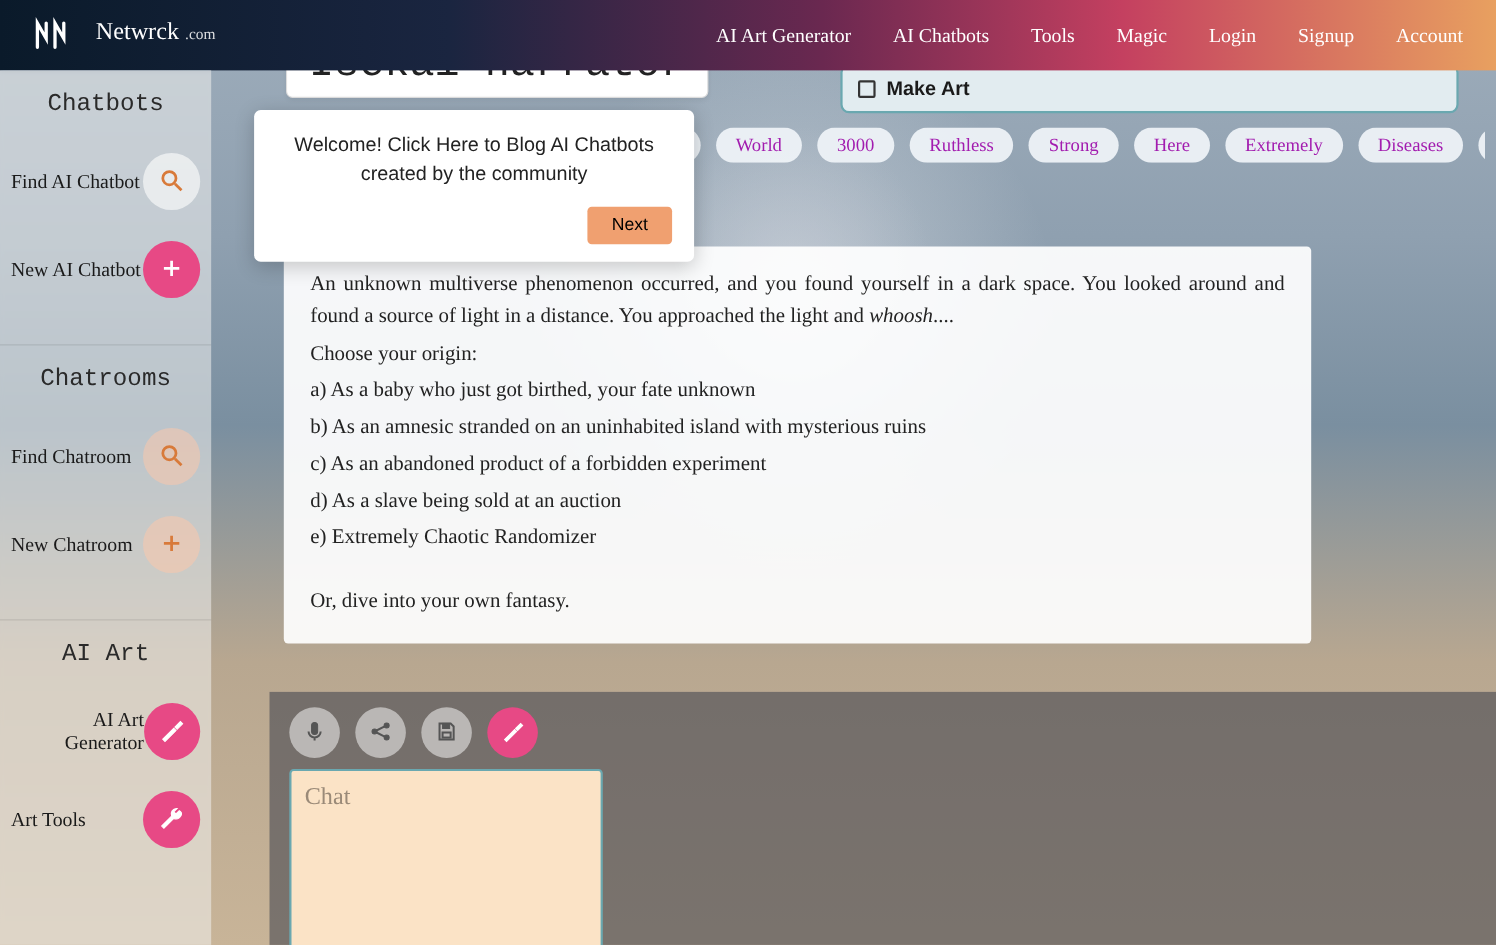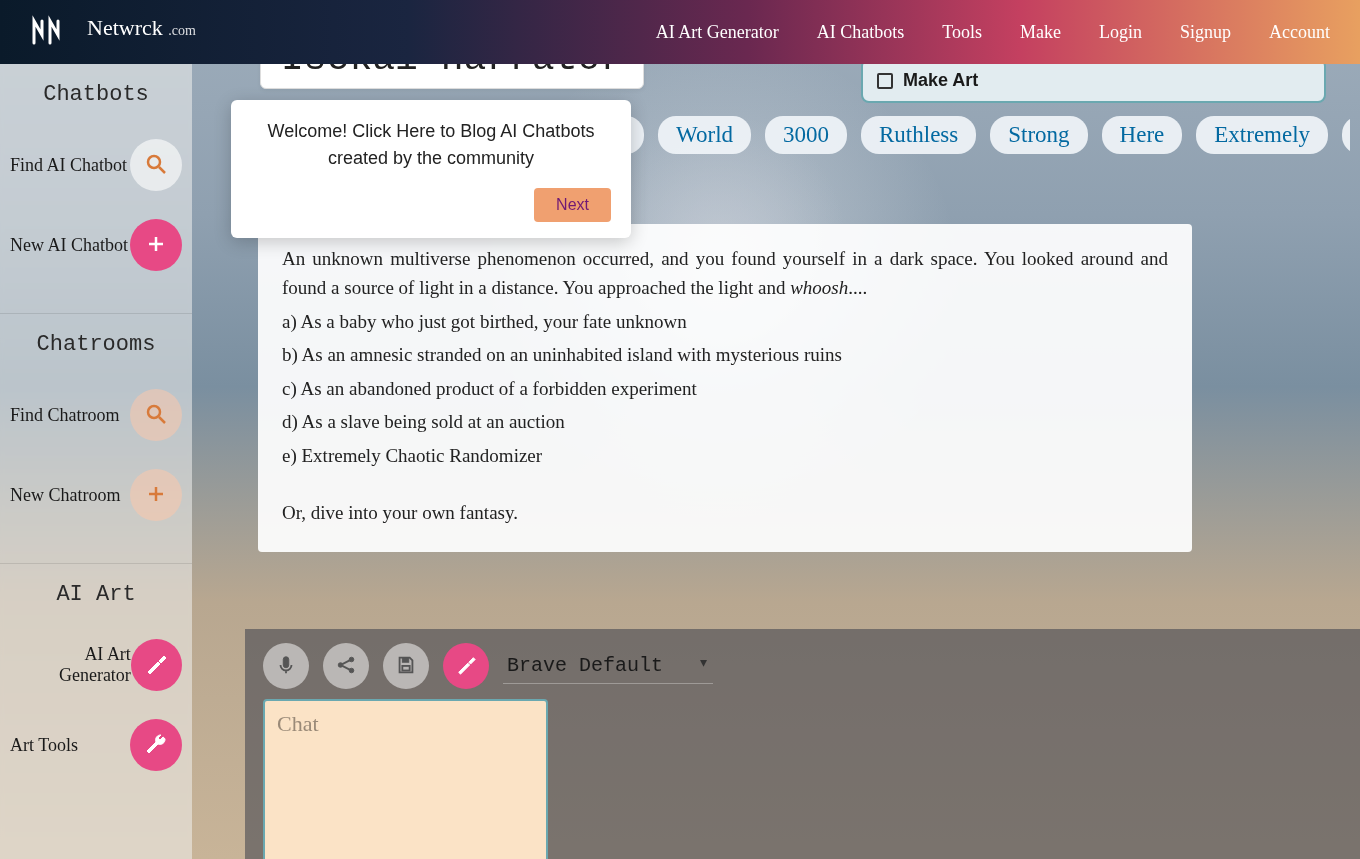--- a/index.html
+++ b/index.html
@@ -67,50 +67,50 @@
 .main { position: absolute; left: 240px; right: 0; top: 64px; bottom: 0; z-index: 5; }
 .title-badge {
   position: absolute; left: 20px; top: -30px;
   background: #fff; border: 1px solid #ddd; border-radius: 6px;
   font-family: "Courier New", monospace; font-size: 38px; padding: 2px 20px 8px;
   color: #222; box-shadow: 0 2px 4px rgba(0,0,0,0.05);
 }
 
 
 .make-art-pill {
-  position: absolute; right: 34px; top: -6px; width: 465px;
+  position: absolute; right: 34px; top: -6px; width: 562px;
   background: #e2ecf0; border: 2px solid #6aa8b0; border-radius: 8px;
   padding: 10px 14px; display: flex; align-items: center; gap: 10px;
   font-family: Arial, sans-serif; font-weight: bold; font-size: 18px; color: #1a1a1a;
 }
 .make-art-pill .cb {
   width: 16px; height: 16px; border: 2px solid #333; border-radius: 2px; background: transparent;
 }
 
 
 .tags-row {
   position: absolute; left: 350px; right: 10px; top: 52px; display: flex;
   gap: 14px; flex-wrap: nowrap; overflow: hidden;
 }
 .tag {
   background: rgba(240,244,248,0.92); border-radius: 18px; padding: 6px 18px;
-  font-size: 23px; color: #0369a1; white-space: nowrap; cursor: pointer;
+  font-size: 17px; color: #a21caf; white-space: nowrap; cursor: pointer;
 }
 .tag.partial { margin-left: -10px; }
 
 
 .popover {
   position: absolute; left: -9px; top: 36px; width: 400px;
   background: #fff; border-radius: 6px; box-shadow: 0 4px 18px rgba(0,0,0,0.2);
   padding: 18px 20px 16px; z-index: 30; font-family: Arial, sans-serif;
 }
 .popover-text { font-size: 18px; color: #222; line-height: 1.5; text-align: center; }
 .popover-actions { display: flex; justify-content: flex-end; margin-top: 16px; }
 .popover-btn {
-  background: #f0a070; color: #701a75; border: none; border-radius: 4px;
+  background: #f0a070; color: #000000; border: none; border-radius: 4px;
   padding: 8px 22px; font-size: 16px; cursor: pointer;
 }
 
 
 .story-card {
   position: absolute; left: 18px; right: 168px; top: 160px;
   background: rgba(255,255,255,0.92); border-radius: 4px;
   padding: 20px 24px; font-size: 19px; line-height: 1.55; color: #222;
 }
 .story-card p { margin-bottom: 4px; }
@@ -167,21 +167,21 @@
     </span>
     <span class="logo-text">
       <span>Netwrck</span>
       <span class="com">.com</span>
     </span>
   </div>
   <nav class="nav">
     <a>AI Art Generator</a>
     <a>AI Chatbots</a>
     <a>Tools</a>
-    <a>Make</a>
+    <a>Magic</a>
     <a>Login</a>
     <a>Signup</a>
     <a>Account</a>
   </nav>
 </header>
 
 <aside class="sidebar">
 
   <div class="side-section">
     <div class="side-heading">Chatbots</div>
@@ -287,20 +287,21 @@
     <div class="popover-text">Welcome! Click Here to Blog AI Chatbots created by the community</div>
     <div class="popover-actions">
       <button class="popover-btn">Next</button>
     </div>
   </div>
 
   <div class="story-card">
     <p class="intro">
       <span>An unknown multiverse phenomenon occurred, and you found yourself in a dark space. You looked around and found a source of light in a distance. You approached the light and </span><i>whoosh</i><span>....</span>
     </p>
+    <p>Choose your origin:</p>
     <p>a) As a baby who just got birthed, your fate unknown</p>
     <p>b) As an amnesic stranded on an uninhabited island with mysterious ruins</p>
     <p>c) As an abandoned product of a forbidden experiment</p>
     <p>d) As a slave being sold at an auction</p>
     <p>e) Extremely Chaotic Randomizer</p>
     <p style="margin-top:28px">Or, dive into your own fantasy.</p>
   </div>
 
   <div class="chatbar">
     <div class="chatbar-tools">
@@ -332,25 +333,20 @@
             </svg>
         </span>
       </button>
       <button class="tool-btn pink">
         <span>
           <svg viewBox="0 0 24 24">
               <path d="M4 20 L14 10 L16 12 L6 22 Z M15 9 L20 4 L22 6 L17 11 Z"></path>
             </svg>
         </span>
       </button>
-      <div class="select-wrap">
-        <select class="voice-select">
-          <option>Brave Default</option>
-        </select>
-      </div>
     </div>
     <div class="chat-row">
       <textarea class="chat-input" placeholder="Chat" style=""></textarea>
       <button class="send-btn">
         <span>
           <svg viewBox="0 0 24 24">
               <path d="M3 12 L21 4 L14 12 L21 20 Z"></path>
             </svg>
         </span>
       </button>

